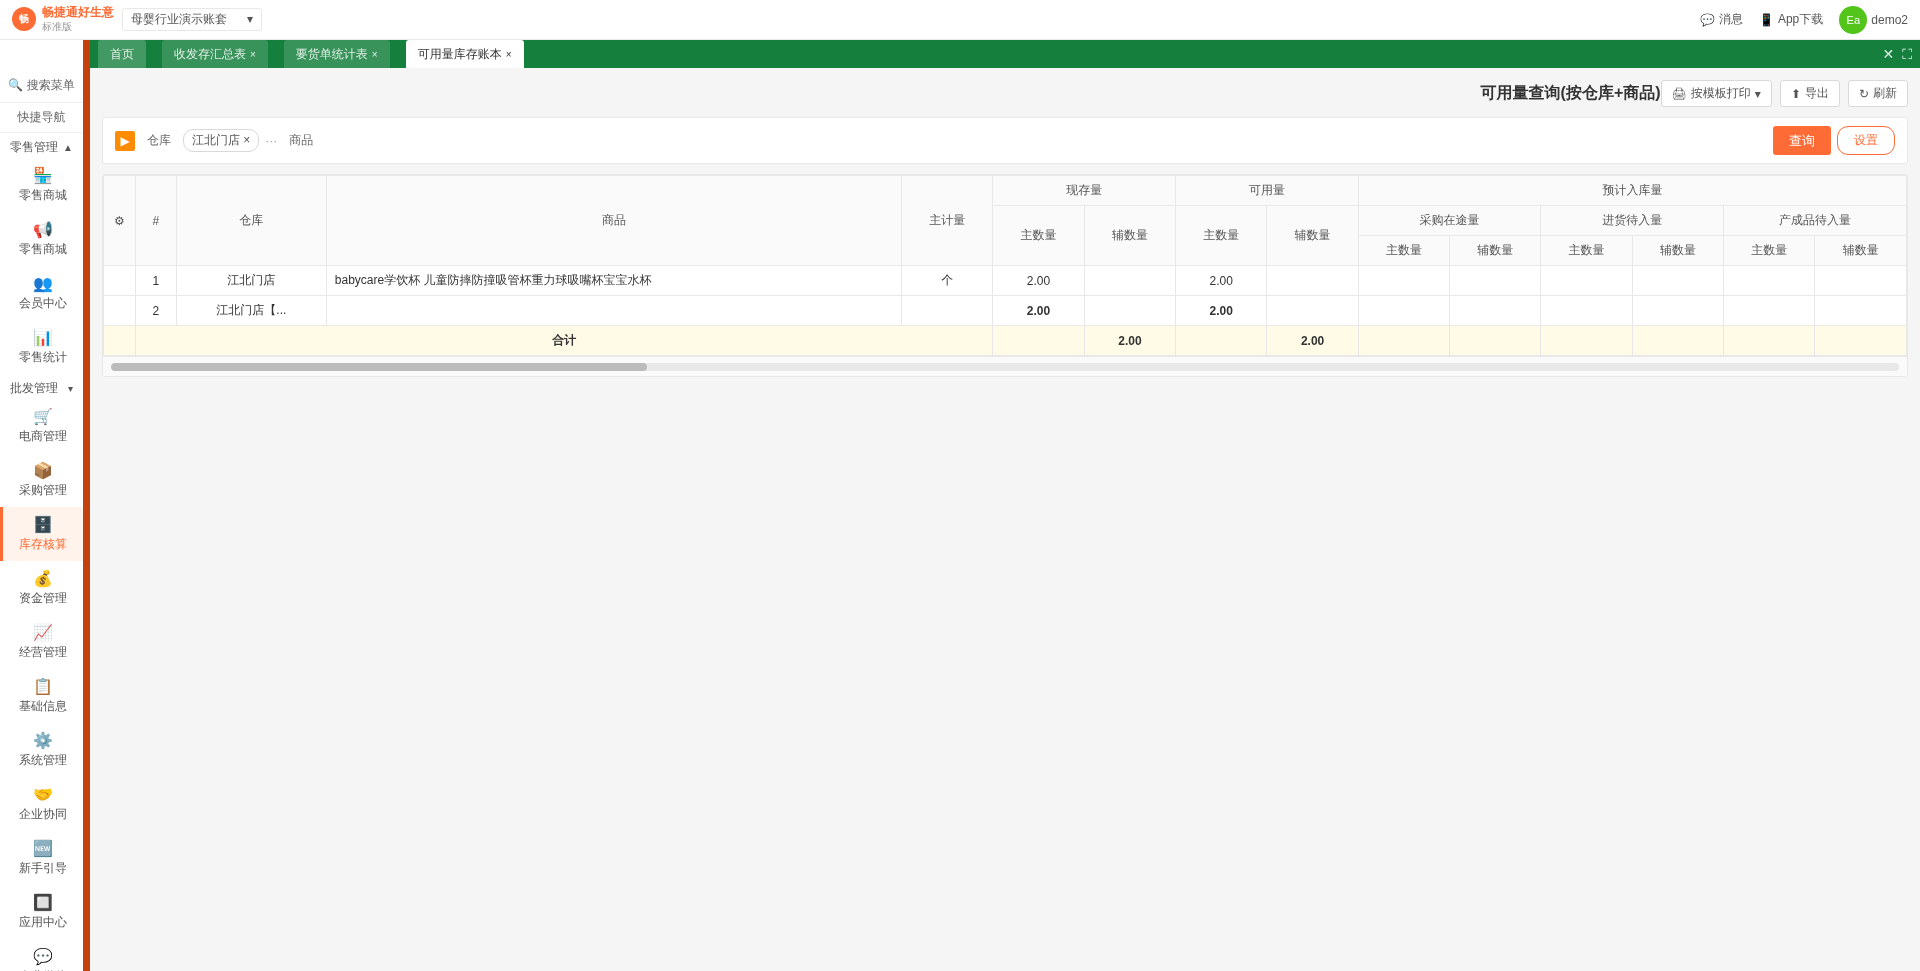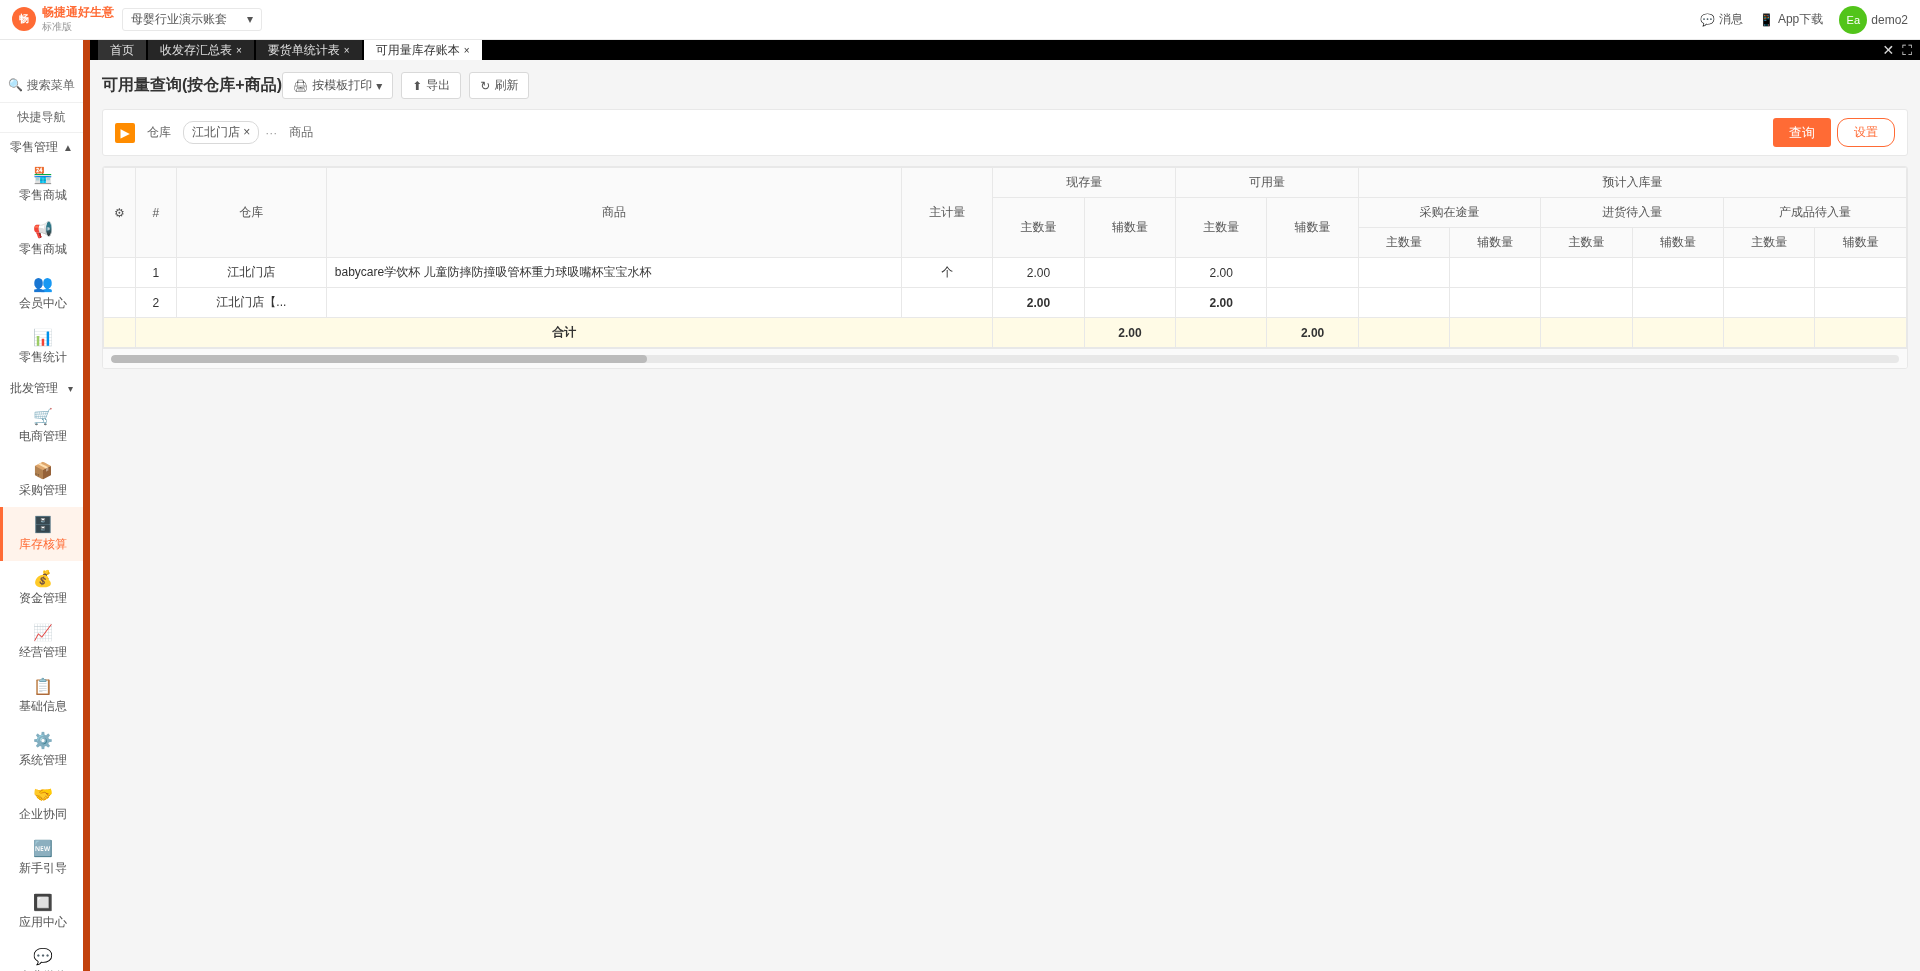--- a/index.html
+++ b/index.html
@@ -64,26 +64,26 @@
       margin-left: 90px;
       margin-top: 40px;
       height: calc(100vh - 40px);
       display: flex;
       flex-direction: column;
       overflow: hidden;
     }
 
     
     .tab-bar {
-      background: #000000;
-      display: flex;
-      align-items: center;
-      height: 20px;
+      background: #15803d;
+      display: flex;
+      align-items: center;
+      height: 28px;
       padding: 0 8px;
-      gap: 2px;
+      gap: 16px;
       flex-shrink: 0;
     }
     .tab-item {
       display: flex;
       align-items: center;
       gap: 4px;
       padding: 0 12px;
       height: 28px;
       border-radius: 3px 3px 0 0;
       cursor: pointer;
@@ -102,21 +102,21 @@
       flex: 1;
       overflow: auto;
       background: #f5f5f5;
       padding: 12px;
     }
 
     
     .page-header {
       display: flex;
       align-items: center;
-      justify-content: flex-start;
+      justify-content: flex-end;
       margin-bottom: 10px;
     }
     .page-title { font-size: 16px; font-weight: bold; color: #333; }
     .page-actions { display: flex; align-items: center; gap: 8px; }
     .action-btn {
       display: flex;
       align-items: center;
       gap: 4px;
       padding: 4px 10px;
       border: 1px solid #d9d9d9;

